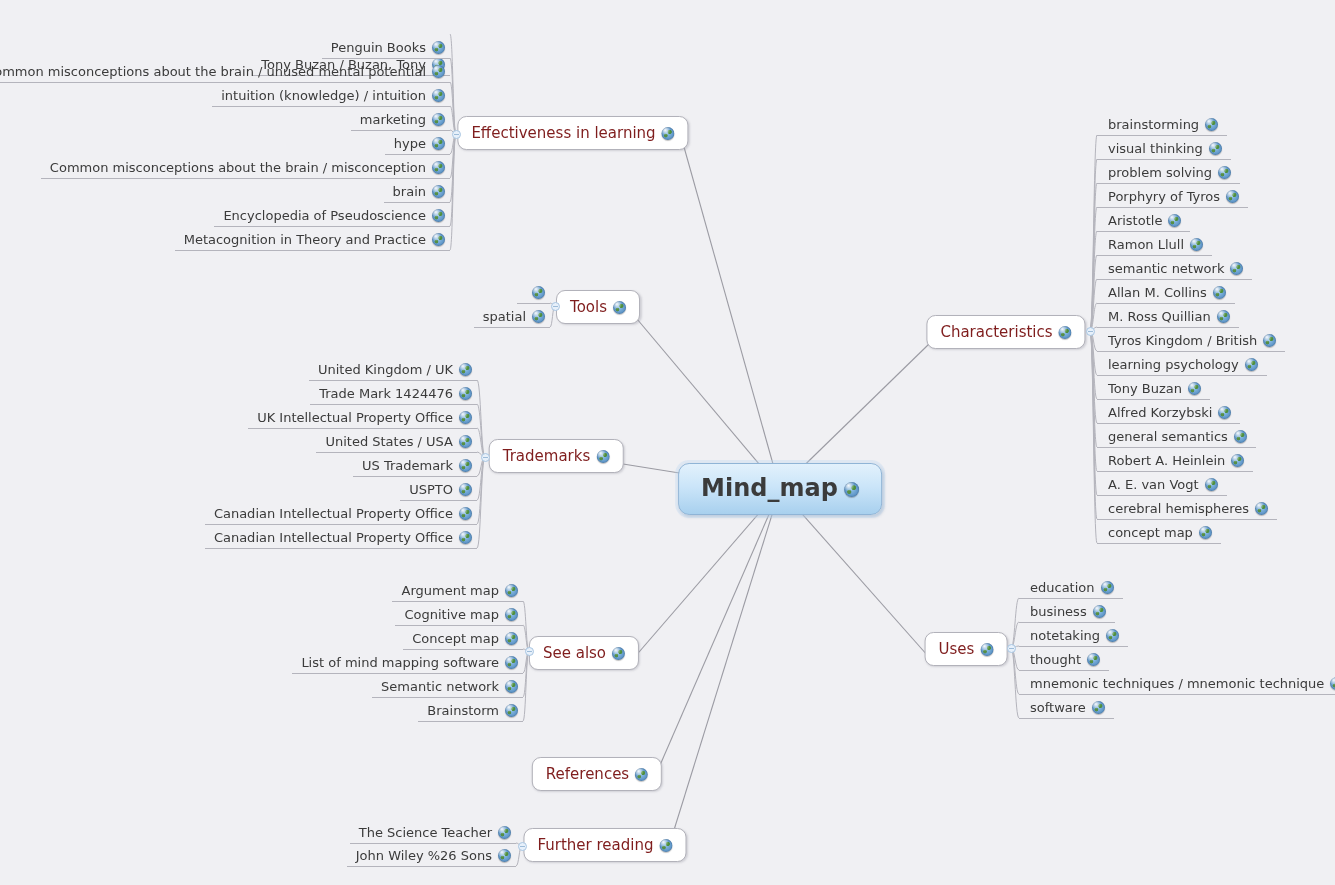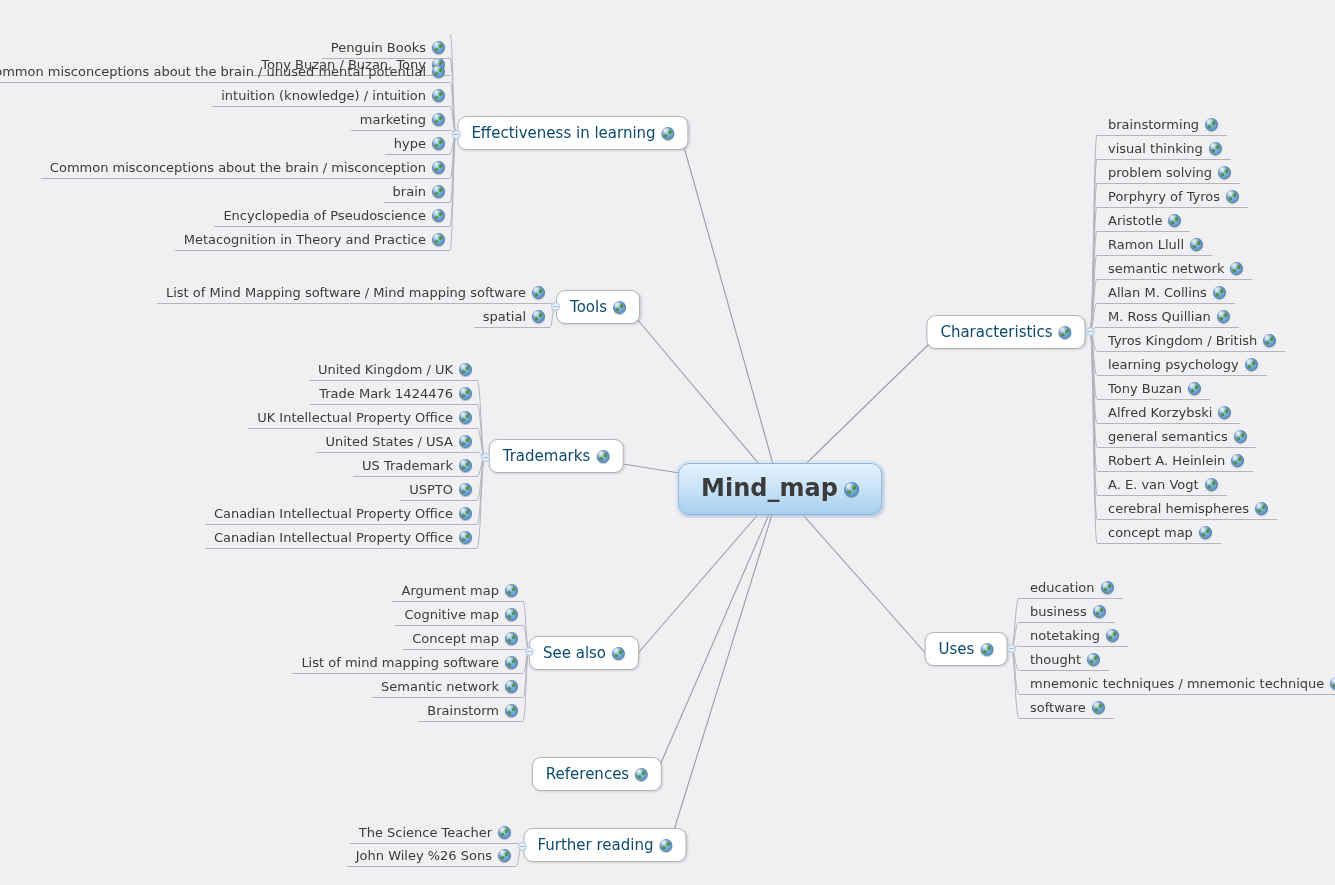--- a/index.html
+++ b/index.html
@@ -15,21 +15,21 @@
   .leaf{
     position:absolute;height:19px;line-height:18px;font-size:13px;color:#3b3b3b;
     white-space:nowrap;border-bottom:1px solid #b4b4bc;
   }
   .leaf.left{padding:0 5px 0 9px;text-align:right;}
   .leaf.right{padding:0 9px 0 11px;text-align:left;}
 
   .branch{
     position:absolute;transform:translate(-50%,-50%);
     background:#ffffff;border:1px solid #b2b2ba;border-radius:9px;
-    padding:7px 13px;font-size:15px;color:#0c4a6e;white-space:nowrap;
+    padding:7px 13px;font-size:15px;color:#7f1d1d;white-space:nowrap;
     box-shadow:1px 1px 2px rgba(150,150,160,.35);
   }
 
   .center-node{
     position:absolute;transform:translate(-50%,-50%);
     background:linear-gradient(#e2f1fc,#cbe5f9 45%,#a8d0ee);
     border:1px solid #8fb4d6;border-radius:11px;
     padding:10px 22px 12px 22px;font-size:24px;font-weight:bold;color:#3b3b3b;
     white-space:nowrap;
     box-shadow:0 0 0 3px rgba(190,215,240,.35),1px 2px 3px rgba(130,150,175,.45);
@@ -129,21 +129,21 @@
       <div class="leaf left" style="top: 63px; right: 885px;"><span>Common misconceptions about the brain / unused mental potential</span><span class="globe"></span></div>
       <div class="leaf left" style="top: 87px; right: 885px;"><span>intuition (knowledge) / intuition</span><span class="globe"></span></div>
       <div class="leaf left" style="top: 111px; right: 885px;"><span>marketing</span><span class="globe"></span></div>
       <div class="leaf left" style="top: 135px; right: 885px;"><span>hype</span><span class="globe"></span></div>
       <div class="leaf left" style="top: 159px; right: 885px;"><span>Common misconceptions about the brain / misconception</span><span class="globe"></span></div>
       <div class="leaf left" style="top: 183px; right: 885px;"><span>brain</span><span class="globe"></span></div>
       <div class="leaf left" style="top: 207px; right: 885px;"><span>Encyclopedia of Pseudoscience</span><span class="globe"></span></div>
       <div class="leaf left" style="top: 231px; right: 885px;"><span>Metacognition in Theory and Practice</span><span class="globe"></span></div>
       <div class="branch" style="left: 598px; top: 307px;"><span>Tools</span><span class="globe"></span></div>
       <div class="handle" style="left: 551px; top: 302px;"></div>
-      <div class="leaf left" style="top: 284px; right: 785px;"><span>List of Mind Mapping software / Mind mapping software</span><span class="globe"></span></div>
+      <div class="leaf left" style="top: 284px; right: 785px;"><span class="globe"></span></div>
       <div class="leaf left" style="top: 308px; right: 785px;"><span>spatial</span><span class="globe"></span></div>
       <div class="branch" style="left: 556px; top: 456px; text-align: right;"><span>Trademarks</span><span class="globe"></span></div>
       <div class="handle" style="left: 481px; top: 453px;"></div>
       <div class="leaf left" style="top: 361px; right: 858px;"><span>United Kingdom / UK</span><span class="globe"></span></div>
       <div class="leaf left" style="top: 385px; right: 858px;"><span>Trade Mark 1424476</span><span class="globe"></span></div>
       <div class="leaf left" style="top: 409px; right: 858px;"><span>UK Intellectual Property Office</span><span class="globe"></span></div>
       <div class="leaf left" style="top: 433px; right: 858px;"><span>United States / USA</span><span class="globe"></span></div>
       <div class="leaf left" style="top: 457px; right: 858px;"><span>US Trademark</span><span class="globe"></span></div>
       <div class="leaf left" style="top: 481px; right: 858px;"><span>USPTO</span><span class="globe"></span></div>
       <div class="leaf left" style="top: 505px; right: 858px;"><span>Canadian Intellectual Property Office</span><span class="globe"></span></div>

